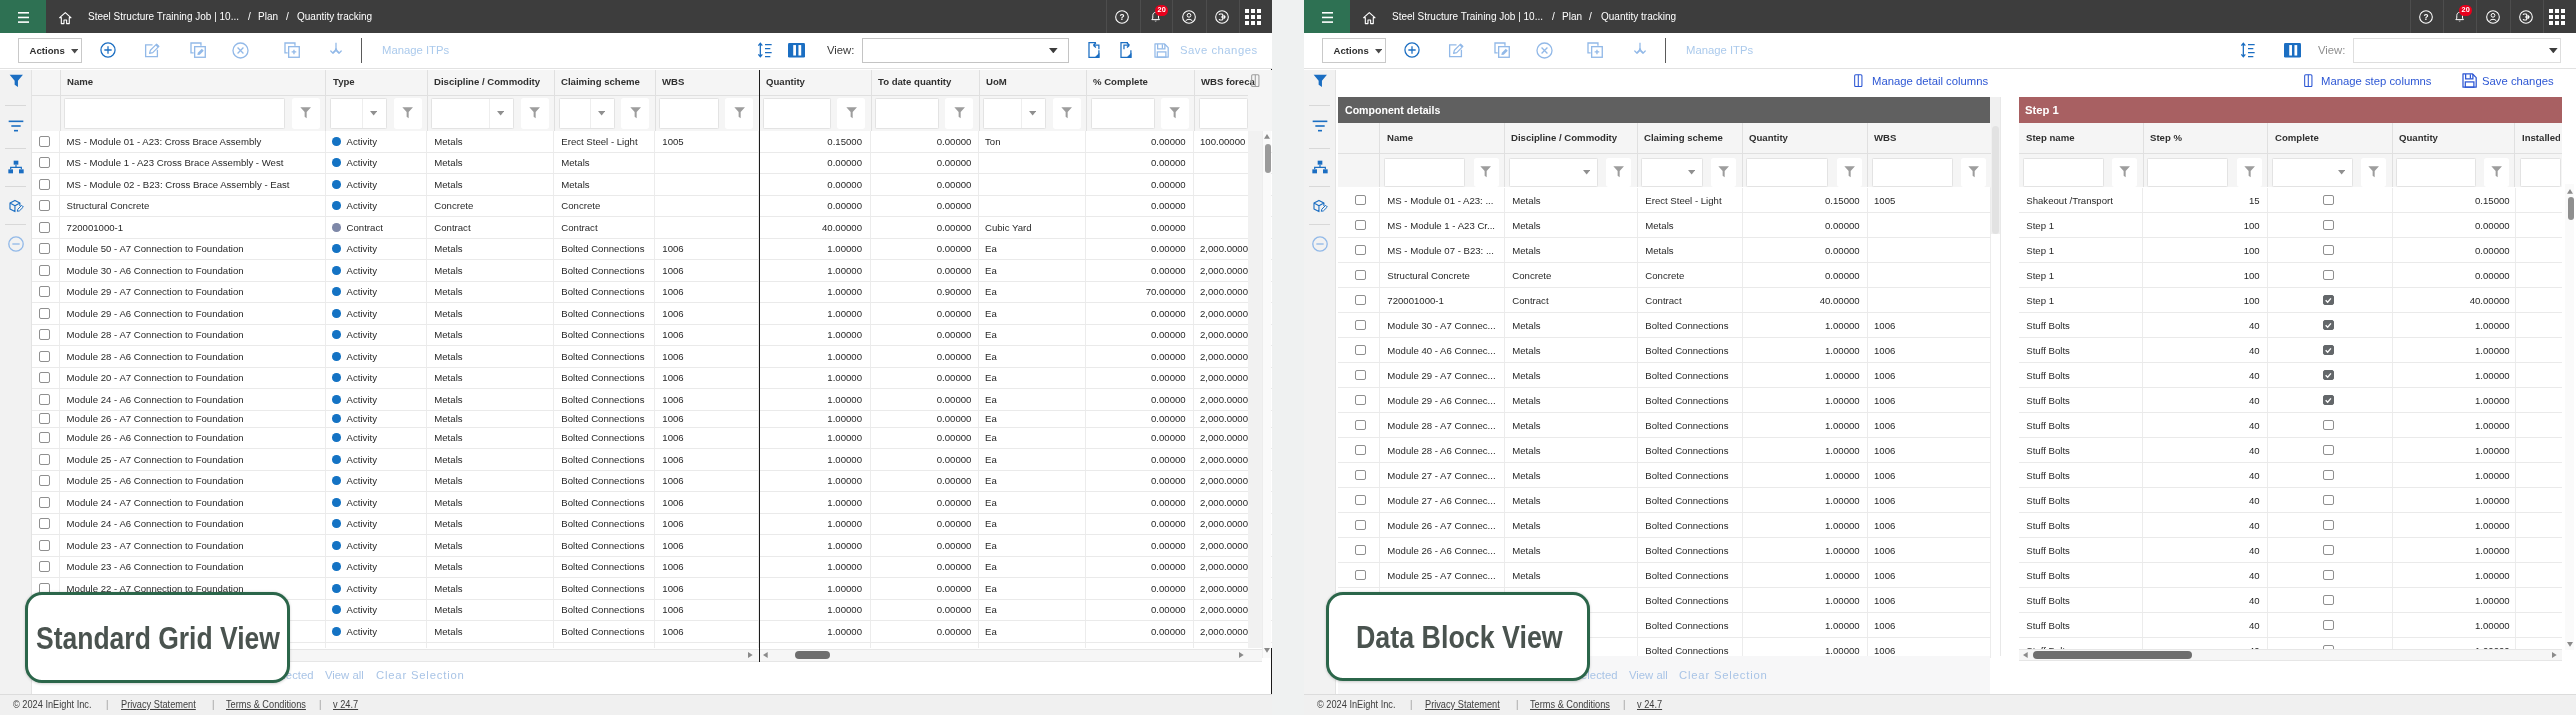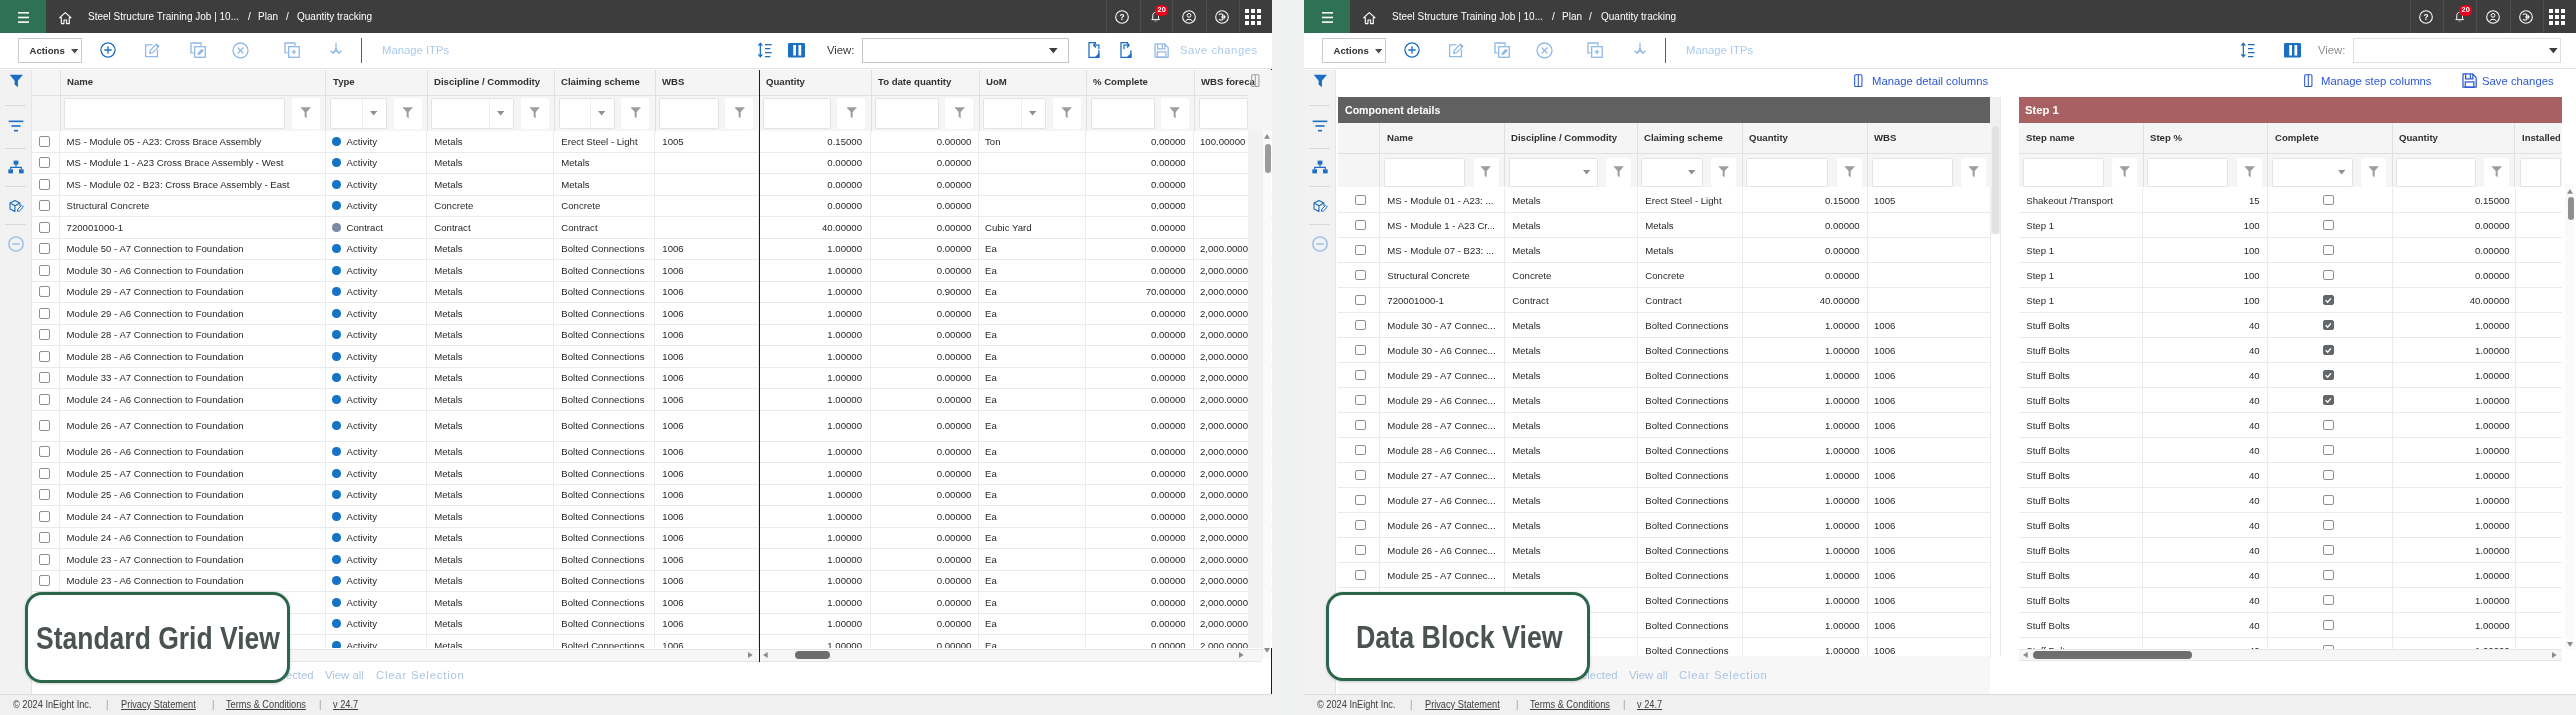--- a/index.html
+++ b/index.html
@@ -265,21 +265,21 @@
 <div class="fbtn" style="left:1161px;top:98px;width:28px;height:30.5px"></div>
 <svg width="11.3" height="12" viewBox="0 0 17 18" style="position:absolute;left:1169px;top:107px">
     <path d="M0.5 0.5 H16.5 L10.03 7.56 V17 L6.97 14.76 V7.56 Z" fill="#9d9d9d"></path>
   </svg>
 <div class="finput" style="left:1199px;top:98px;width:49px;height:30.5px"></div>
 <div class="abs" style="left:32px;top:131px;width:1240px;height:517px;overflow:hidden;display:flex;flex-direction:column">
 <div class="row" style="height:21.5px;flex:none">
       <div class="cell" style="width:28px;padding-left:7.3px">
         <div class="cbx"></div>
       </div>
-      <div class="cell" style="width:266px;padding-left:6.6px">MS - Module 05 - A23: Cross Brace Assembly</div>
+      <div class="cell" style="width:266px;padding-left:6.6px">MS - Module 01 - A23: Cross Brace Assembly</div>
       <div class="cell" style="width:101px;padding-left:6px"><span class="dot" style="background:#1473c4"></span>Activity</div>
       <div class="cell" style="width:127px;padding-left:7.3px">Metals</div>
       <div class="cell" style="width:101px;padding-left:7.3px">Erect Steel - Light</div>
       <div class="cell" style="width:104px;padding-left:7.3px">1005</div>
       <div class="cell num" style="width:112px;padding-right:8px">0.15000</div>
       <div class="cell num" style="width:108px;padding-right:6.6px">0.00000</div>
       <div class="cell" style="width:107px;padding-left:6px">Ton</div>
       <div class="cell num" style="width:108px;padding-right:7.3px">0.00000</div>
       <div class="cell" style="width:54px;padding-left:6px;border-right:none">100.00000</div>
     </div>
@@ -430,21 +430,21 @@
       <div class="cell num" style="width:112px;padding-right:8px">1.00000</div>
       <div class="cell num" style="width:108px;padding-right:6.6px">0.00000</div>
       <div class="cell" style="width:107px;padding-left:6px">Ea</div>
       <div class="cell num" style="width:108px;padding-right:7.3px">0.00000</div>
       <div class="cell" style="width:54px;padding-left:6px;border-right:none">2,000.0000</div>
     </div>
 <div class="row" style="height:21.5px;flex:none">
       <div class="cell" style="width:28px;padding-left:7.3px">
         <div class="cbx"></div>
       </div>
-      <div class="cell" style="width:266px;padding-left:6.6px">Module 33 - A7 Connection to Foundation</div>
+      <div class="cell" style="width:266px;padding-left:6.6px">Module 20 - A7 Connection to Foundation</div>
       <div class="cell" style="width:101px;padding-left:6px"><span class="dot" style="background:#1473c4"></span>Activity</div>
       <div class="cell" style="width:127px;padding-left:7.3px">Metals</div>
       <div class="cell" style="width:101px;padding-left:7.3px">Bolted Connections</div>
       <div class="cell" style="width:104px;padding-left:7.3px">1006</div>
       <div class="cell num" style="width:112px;padding-right:8px">1.00000</div>
       <div class="cell num" style="width:108px;padding-right:6.6px">0.00000</div>
       <div class="cell" style="width:107px;padding-left:6px">Ea</div>
       <div class="cell num" style="width:108px;padding-right:7.3px">0.00000</div>
       <div class="cell" style="width:54px;padding-left:6px;border-right:none">2,000.0000</div>
     </div>
@@ -456,21 +456,21 @@
       <div class="cell" style="width:101px;padding-left:6px"><span class="dot" style="background:#1473c4"></span>Activity</div>
       <div class="cell" style="width:127px;padding-left:7.3px">Metals</div>
       <div class="cell" style="width:101px;padding-left:7.3px">Bolted Connections</div>
       <div class="cell" style="width:104px;padding-left:7.3px">1006</div>
       <div class="cell num" style="width:112px;padding-right:8px">1.00000</div>
       <div class="cell num" style="width:108px;padding-right:6.6px">0.00000</div>
       <div class="cell" style="width:107px;padding-left:6px">Ea</div>
       <div class="cell num" style="width:108px;padding-right:7.3px">0.00000</div>
       <div class="cell" style="width:54px;padding-left:6px;border-right:none">2,000.0000</div>
     </div>
-<div class="row" style="height:31px;flex:none">
+<div class="row" style="height:17px;flex:none">
       <div class="cell" style="width:28px;padding-left:7.3px">
         <div class="cbx"></div>
       </div>
       <div class="cell" style="width:266px;padding-left:6.6px">Module 26 - A7 Connection to Foundation</div>
       <div class="cell" style="width:101px;padding-left:6px"><span class="dot" style="background:#1473c4"></span>Activity</div>
       <div class="cell" style="width:127px;padding-left:7.3px">Metals</div>
       <div class="cell" style="width:101px;padding-left:7.3px">Bolted Connections</div>
       <div class="cell" style="width:104px;padding-left:7.3px">1006</div>
       <div class="cell num" style="width:112px;padding-right:8px">1.00000</div>
       <div class="cell num" style="width:108px;padding-right:6.6px">0.00000</div>
@@ -924,21 +924,21 @@
       <div class="cell" style="width:125px;padding-left:7.3px">Module 30 - A7 Connec...</div>
       <div class="cell" style="width:133px;padding-left:7.3px">Metals</div>
       <div class="cell" style="width:105px;padding-left:7.3px">Bolted Connections</div>
       <div class="cell num" style="width:125px;padding-right:7.3px">1.00000</div>
       <div class="cell" style="width:123px;padding-left:6px">1006</div>
     </div>
 <div class="row" style="height:25px;flex:none">
       <div class="cell" style="width:42px;padding-left:17px">
         <div class="cbx"></div>
       </div>
-      <div class="cell" style="width:125px;padding-left:7.3px">Module 30 - A6 Connec...</div>
+      <div class="cell" style="width:125px;padding-left:7.3px">Module 40 - A6 Connec...</div>
       <div class="cell" style="width:133px;padding-left:7.3px">Metals</div>
       <div class="cell" style="width:105px;padding-left:7.3px">Bolted Connections</div>
       <div class="cell num" style="width:125px;padding-right:7.3px">1.00000</div>
       <div class="cell" style="width:123px;padding-left:6px">1006</div>
     </div>
 <div class="row" style="height:25px;flex:none">
       <div class="cell" style="width:42px;padding-left:17px">
         <div class="cbx"></div>
       </div>
       <div class="cell" style="width:125px;padding-left:7.3px">Module 29 - A7 Connec...</div>

